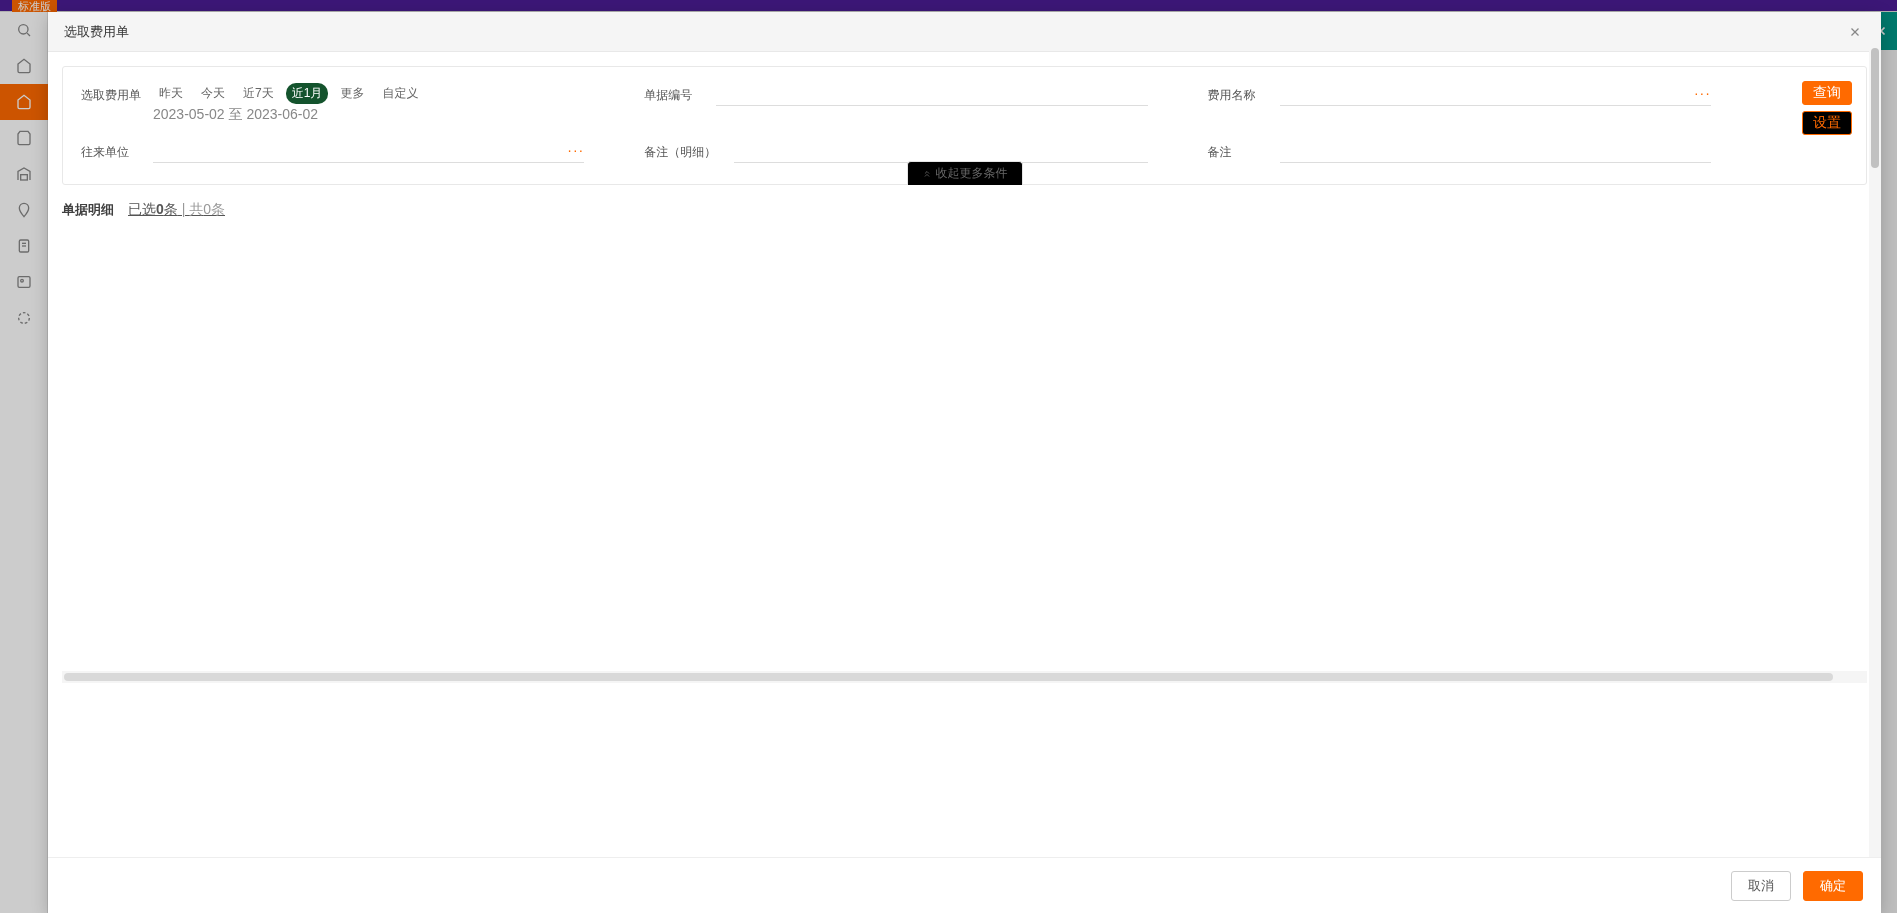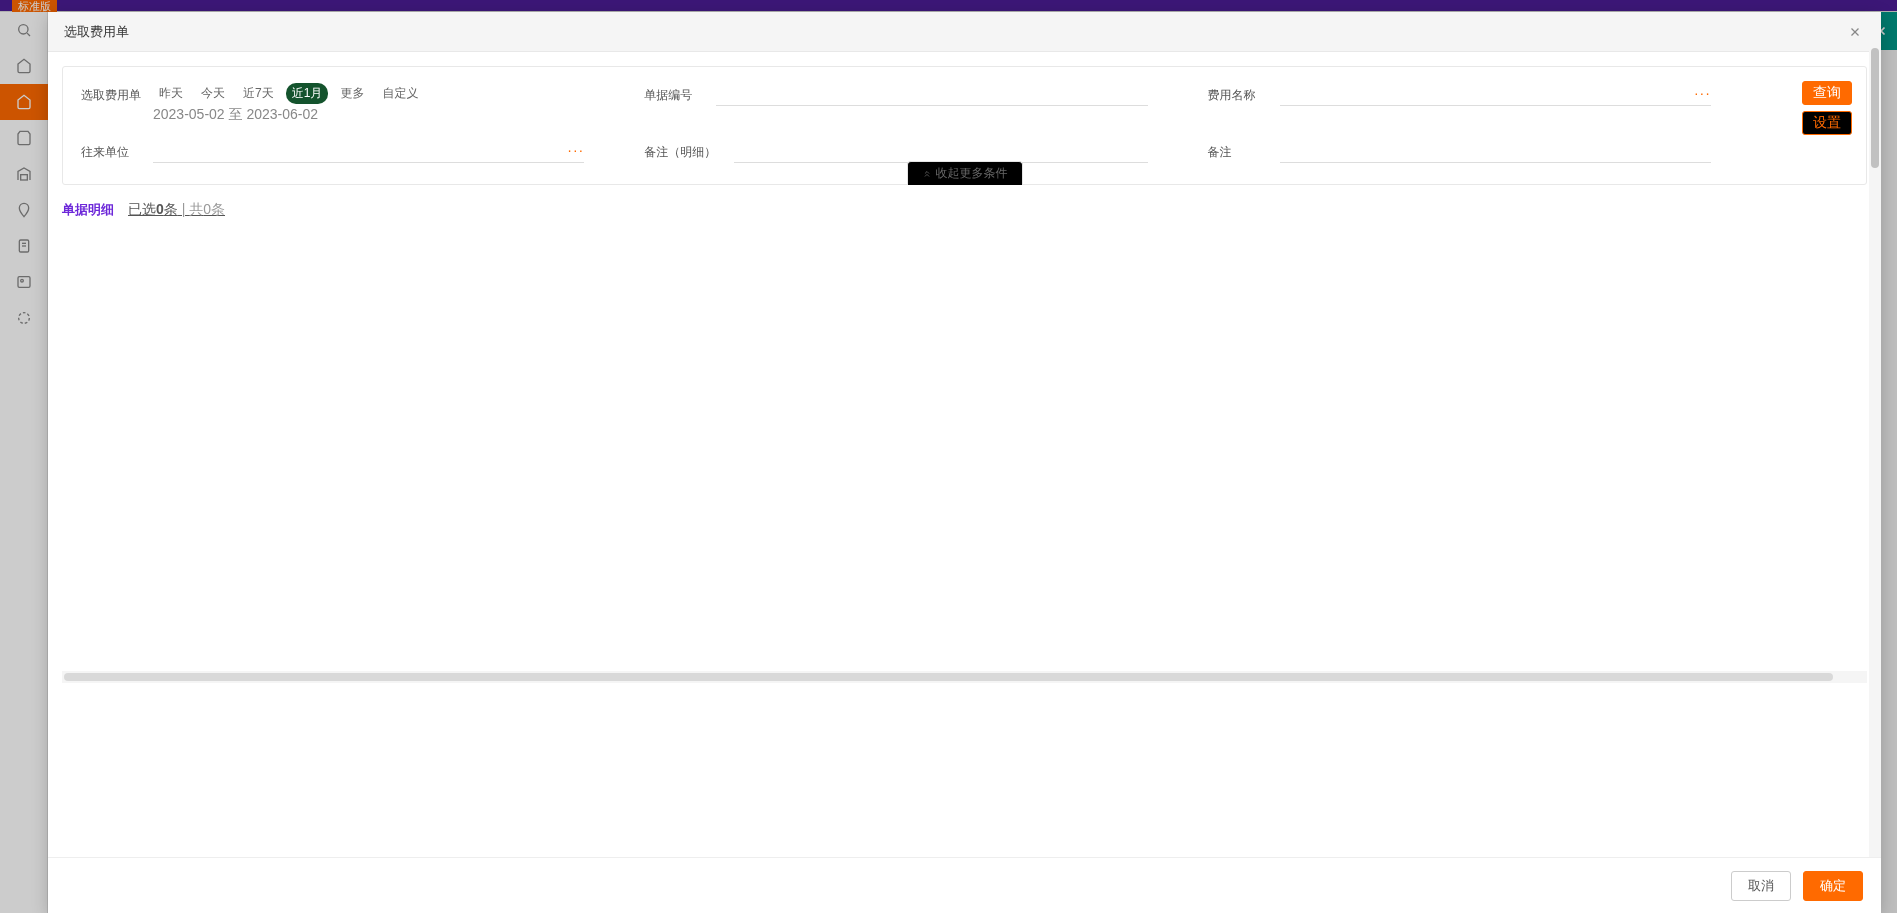--- a/index.html
+++ b/index.html
@@ -47,21 +47,21 @@
   .filter-actions { position: absolute; right: 14px; top: 14px; display: flex; flex-direction: column; gap: 6px; }
   .btn { min-width: 46px; height: 24px; border-radius: 3px; font-size: 14px; cursor: pointer; display: inline-flex; align-items: center; justify-content: center; padding: 0 10px; }
   .btn-primary { background: #ff6a00; color: #fff; border: 1px solid #ff6a00; }
   .btn-outline { background: #000000; color: #ff6a00; border: 1px solid #ff6a00; }
   .btn-default { background: #fff; color: #555; border: 1px solid #ccc; }
   
   .collapse-bar { position: absolute; bottom: -1px; left: 50%; transform: translateX(-50%); background: #000000; border: 1px solid #e5e5e5; border-bottom: none; border-radius: 4px 4px 0 0; padding: 3px 14px; font-size: 12px; color: #666; cursor: pointer; display: flex; align-items: center; gap: 4px; }
   
   
   .detail-header { display: flex; align-items: center; gap: 14px; padding-left: 0; margin-top: 16px; margin-bottom: 8px; }
-  .detail-title { font-size: 13px; font-weight: bold; color: #6d28d9; }
+  .detail-title { font-size: 13px; font-weight: bold; color: #404040; }
   .detail-count { font-size: 14px; color: #555; text-decoration: underline; }
   .detail-count .sel { }
   .detail-count .total { color: #999; }
   
   .detail-area { flex: 1; min-height: 440px; }
   
   .hscroll { height: 12px; background: #f5f5f5; position: relative; margin-top: 4px; }
   .hscroll .thumb { position: absolute; top: 2px; bottom: 2px; left: 2px; width: 98%; background: #d9d9d9; border-radius: 4px; }
   
   

